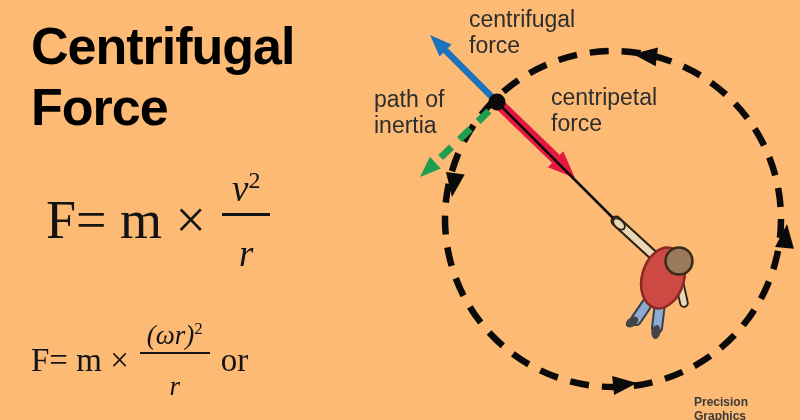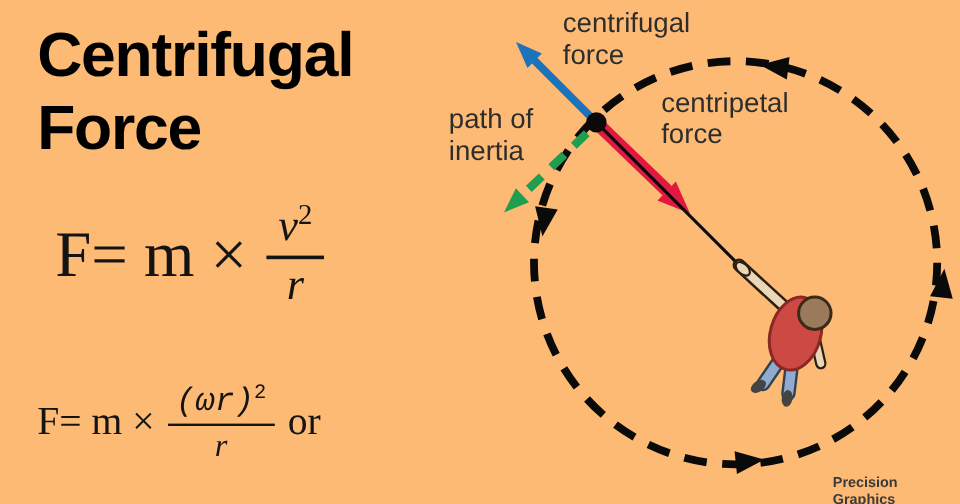--- a/index.html
+++ b/index.html
@@ -5,35 +5,35 @@
   html,body{margin:0;padding:0;background:#fff;}
   .canvas{position:relative;width:800px;height:420px;background:#fdba74;overflow:hidden;
           font-family:"Liberation Sans",sans-serif;}
   .title{position:absolute;left:31px;top:16px;font-size:52px;line-height:61px;
          font-weight:bold;color:#000;letter-spacing:-1px;white-space:pre-line;}
   
   .f-main{position:absolute;left:46px;top:168px;display:flex;align-items:center;gap:16px;
           font-family:"Liberation Serif",serif;font-size:54px;color:#141414;}
   .f-alt{position:absolute;left:31px;top:320px;display:flex;align-items:center;gap:11px;
          font-family:"Liberation Serif",serif;font-size:33px;color:#141414;}
-  .frac{display:inline-flex;flex-direction:column;align-items:center;text-align:left;}
+  .frac{display:inline-flex;flex-direction:column;align-items:center;text-align:left;gap:16px;}
   .f-main .frac{font-size:37px;}
   .f-alt .frac{font-size:27px;}
   .frac .num{display:block;border-bottom:3px solid #141414;padding:0 10px 4px 10px;line-height:1.05;}
-  .f-alt .frac .num{border-bottom-width:2.5px;padding:0 7px 3px 7px;font-family:Liberation Mono, monospace;}
+  .f-alt .frac .num{border-bottom-width:2.5px;padding:0 7px 3px 7px;}
   .frac .den{display:block;padding-top:3px;line-height:1.0;}
   .mvar{font-style:italic;}
   .f-main sup{font-size:24px;}
   .f-alt sup{font-size:17px;}
   .tailsup{font-size:20px;}
   
   .dlabel{position:absolute;color:#2d2d2d;font-size:23px;line-height:26px;white-space:pre-line;}
   .lbl-centrifugal{left:469px;top:6px;}
   .lbl-inertia{left:374px;top:86px;}
-  .lbl-centripetal{left:551px;top:72px;}
+  .lbl-centripetal{left:551px;top:84px;}
   .credit{position:absolute;left:694px;top:395px;font-size:12px;font-weight:600;color:#3a3a3a;}
   svg.diagram{position:absolute;left:0;top:0;pointer-events:none;}
 </style>
 </head>
 <body>
 
 <div class="canvas">
 
   <div class="title">Centrifugal
 Force</div>

